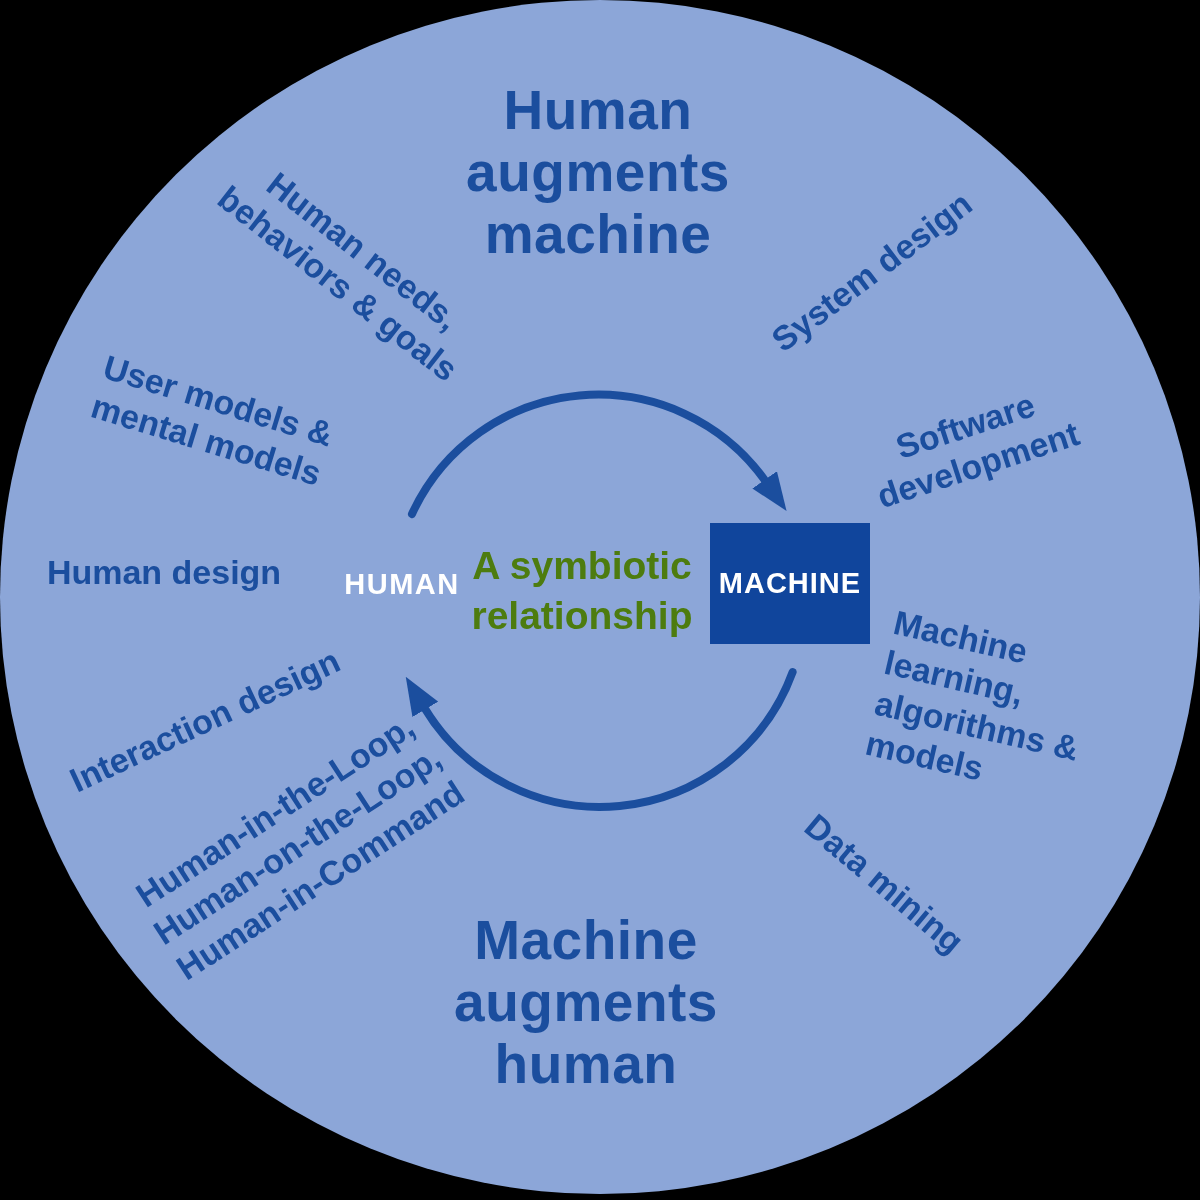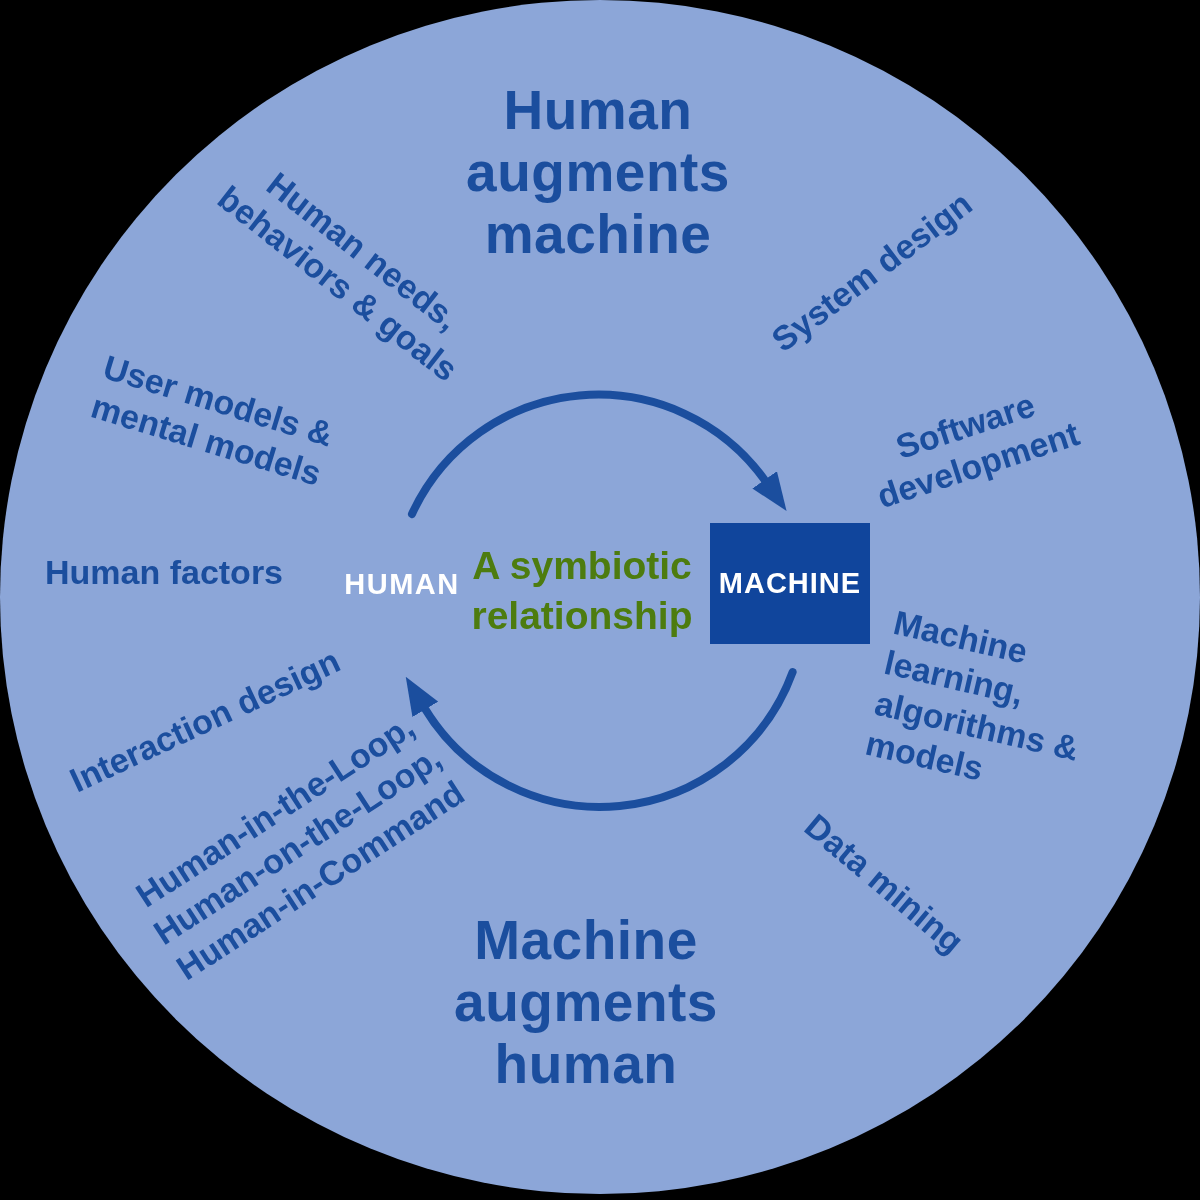--- a/index.html
+++ b/index.html
@@ -110,21 +110,21 @@
 augments
 machine</div>
   <div class="txt heading bottom">Machine
 augments
 human</div>
 
   <div class="txt label l-human-needs">Human needs,
 behaviors &amp; goals</div>
   <div class="txt label l-user-models">User models &amp;
 mental models</div>
-  <div class="txt label l-human-factors">Human factors</div>
+  <div class="txt label l-human-factors">Human design</div>
   <div class="txt label l-interaction">Interaction design</div>
   <div class="txt label l-hitl">Human-in-the-Loop,
 Human-on-the-Loop,
 Human-in-Command</div>
   <div class="txt label l-system-design">System design</div>
   <div class="txt label l-software-dev">Software
 development</div>
   <div class="txt label l-ml">Machine learning,
 algorithms &amp;
 models</div>

